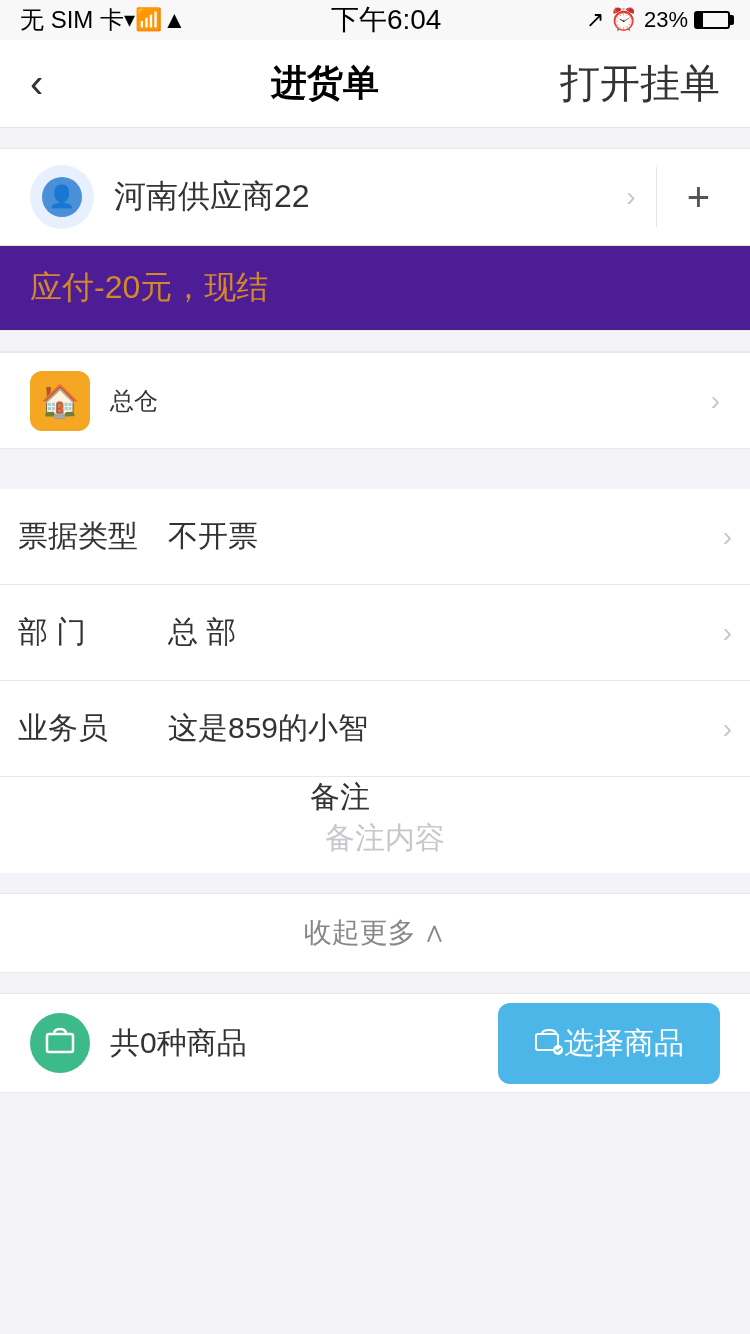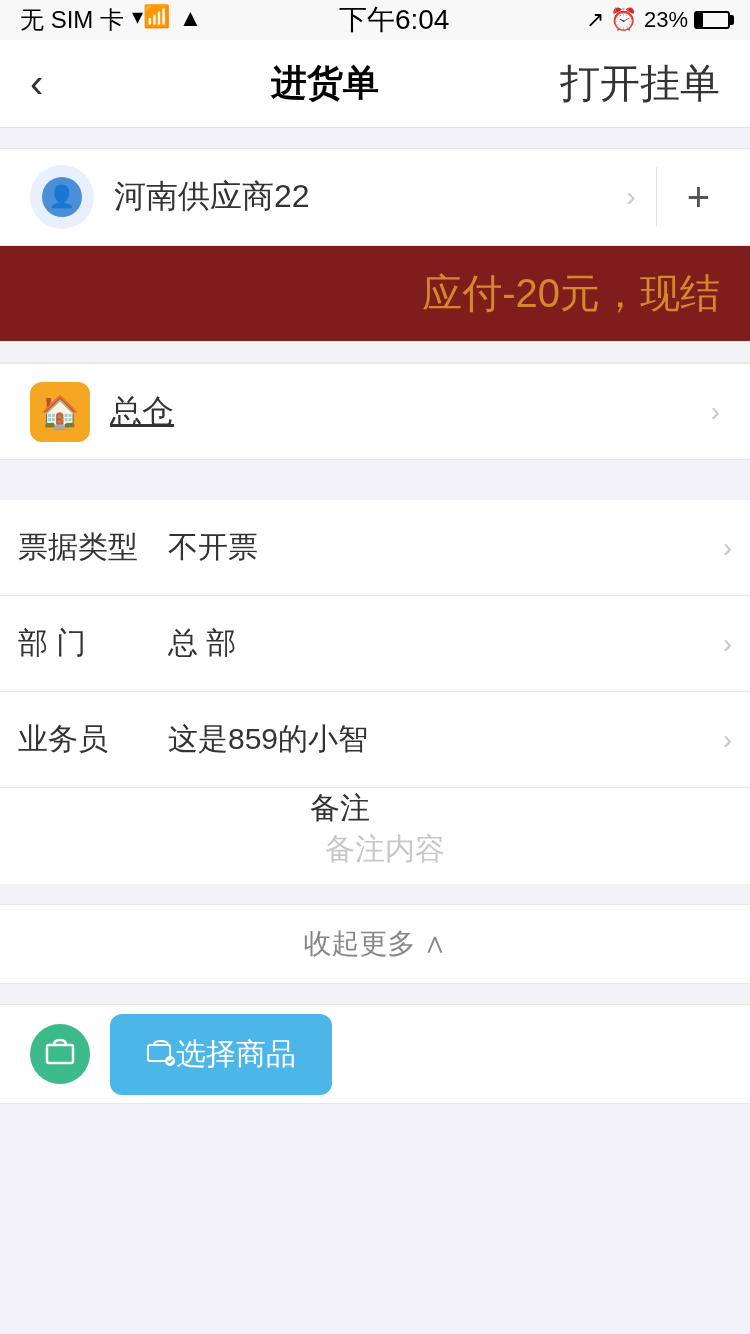--- a/index.html
+++ b/index.html
@@ -18,21 +18,21 @@
       width: 750px;
       height: 40px;
       background: #f8f8f8;
       display: flex;
       align-items: center;
       justify-content: space-between;
       padding: 0 20px;
       font-size: 24px;
       color: #000;
     }
-    .status-left { display: flex; align-items: flex-start; gap: 8px; }
+    .status-left { display: flex; align-items: center; gap: 0; }
     .status-center { font-weight: 400; font-size: 28px; }
     .status-right { display: flex; align-items: center; gap: 6px; font-size: 22px; }
     .wifi-icon { font-size: 22px; }
     .battery-icon {
       display: inline-block;
       width: 36px;
       height: 18px;
       border: 2px solid #000;
       border-radius: 3px;
       position: relative;
@@ -138,26 +138,25 @@
       cursor: pointer;
       padding: 0 10px;
     }
     .chevron-right {
       font-size: 28px;
       color: #c7c7cc;
     }
 
     
     .warning-banner {
-      background: #7f1d1d;
+      background: #4c1d95;
       padding: 20px 30px;
-      font-size: 40px;
+      font-size: 32px;
       color: #d4882a;
       border-top: 1px solid #f0e6cc;
-      text-align: right;
     }
 
     
     .warehouse-row {
       background: #fff;
       display: flex;
       align-items: center;
       padding: 0 30px;
       height: 96px;
       border-top: 1px solid #e8e8e8;
@@ -168,23 +167,22 @@
       border-radius: 12px;
       background: #f5a623;
       display: flex;
       align-items: center;
       justify-content: center;
       margin-right: 20px;
       font-size: 32px;
     }
     .warehouse-name {
       flex: 1;
-      font-size: 32px;
-      color: #333;
-      text-decoration: underline;
+      font-size: 24px;
+      color: #333;
     }
 
     
     .form-section {
       background: #fff;
       margin-top: 20px;
     }
     .form-row {
       display: flex;
       align-items: center;
@@ -221,20 +219,21 @@
       display: flex;
       align-items: center;
       justify-content: center;
       height: 80px;
       border-top: 1px solid #e8e8e8;
       border-bottom: 1px solid #e8e8e8;
       font-size: 28px;
       color: #888;
       cursor: pointer;
       margin-top: 20px;
+      font-family: Liberation Serif, serif;
     }
 
     
     .bottom-bar {
       background: #fff;
       display: flex;
       align-items: center;
       padding: 20px 30px;
       height: 100px;
       margin-top: 20px;
@@ -381,20 +380,21 @@
   <span>收起更多 ∧</span>
 </div>
 
 <div class="bottom-bar">
   <div class="product-count-icon">
     <svg width="34" height="34" viewBox="0 0 34 34" fill="none">
       <rect x="4" y="8" width="26" height="18" rx="2" stroke="white" stroke-width="2.5" fill="none"></rect>
       <path d="M11 8 Q11 3 17 3 Q23 3 23 8" stroke="white" stroke-width="2.5" fill="none"></path>
     </svg>
   </div>
+  <div class="product-count-text">共0种商品</div>
   <button class="select-product-btn">
     <svg width="30" height="30" viewBox="0 0 30 30" fill="none">
       <rect x="2" y="6" width="22" height="16" rx="2" stroke="white" stroke-width="2" fill="none"></rect>
       <path d="M8 6 Q8 2 15 2 Q22 2 22 6" stroke="white" stroke-width="2" fill="none"></path>
       <circle cx="24" cy="22" r="5" fill="white"></circle>
       <path d="M22 22 L23.5 23.5 L26.5 20.5" stroke="#4db6e8" stroke-width="1.5" stroke-linecap="round" stroke-linejoin="round"></path>
     </svg>
     <span>选择商品</span>
   </button>
 </div>

